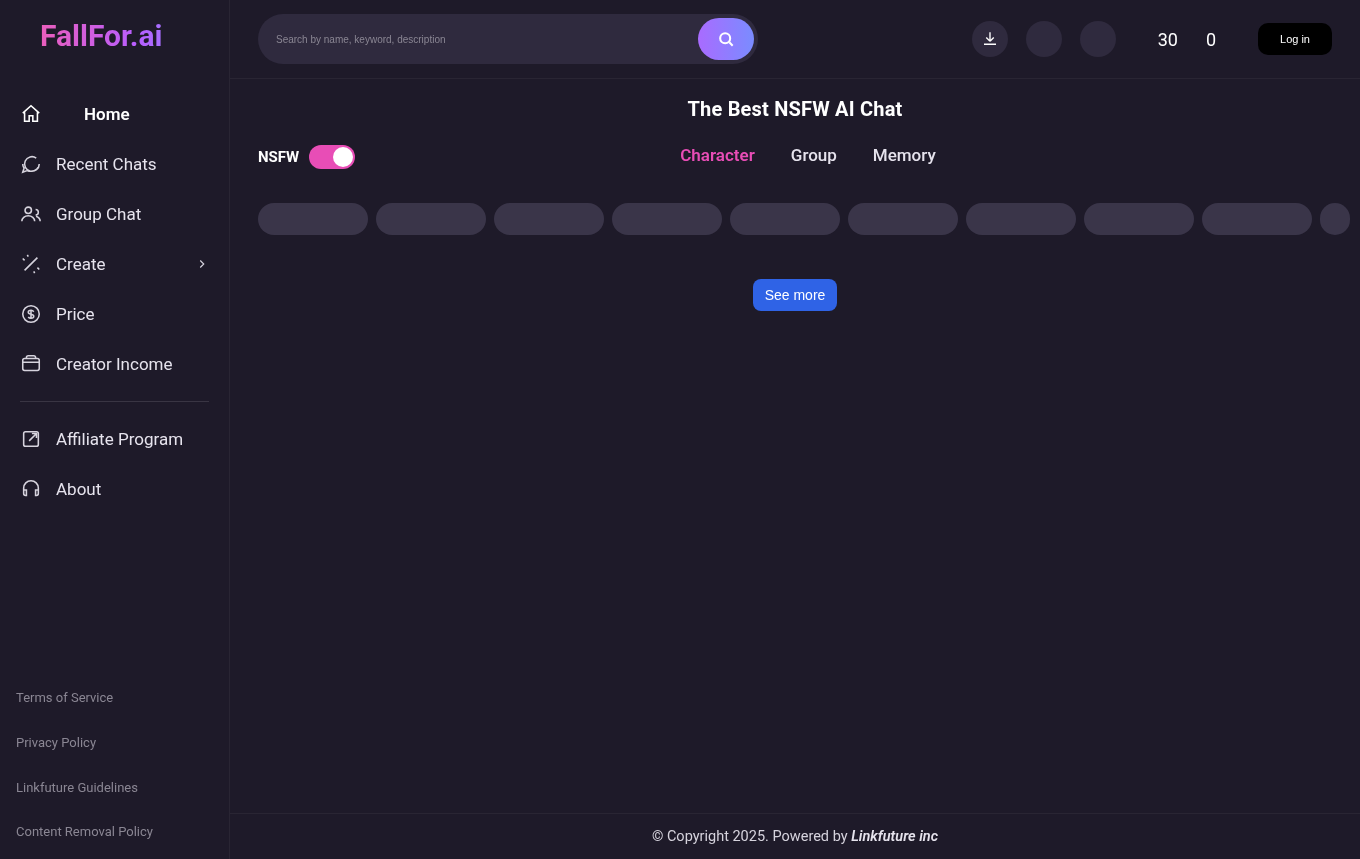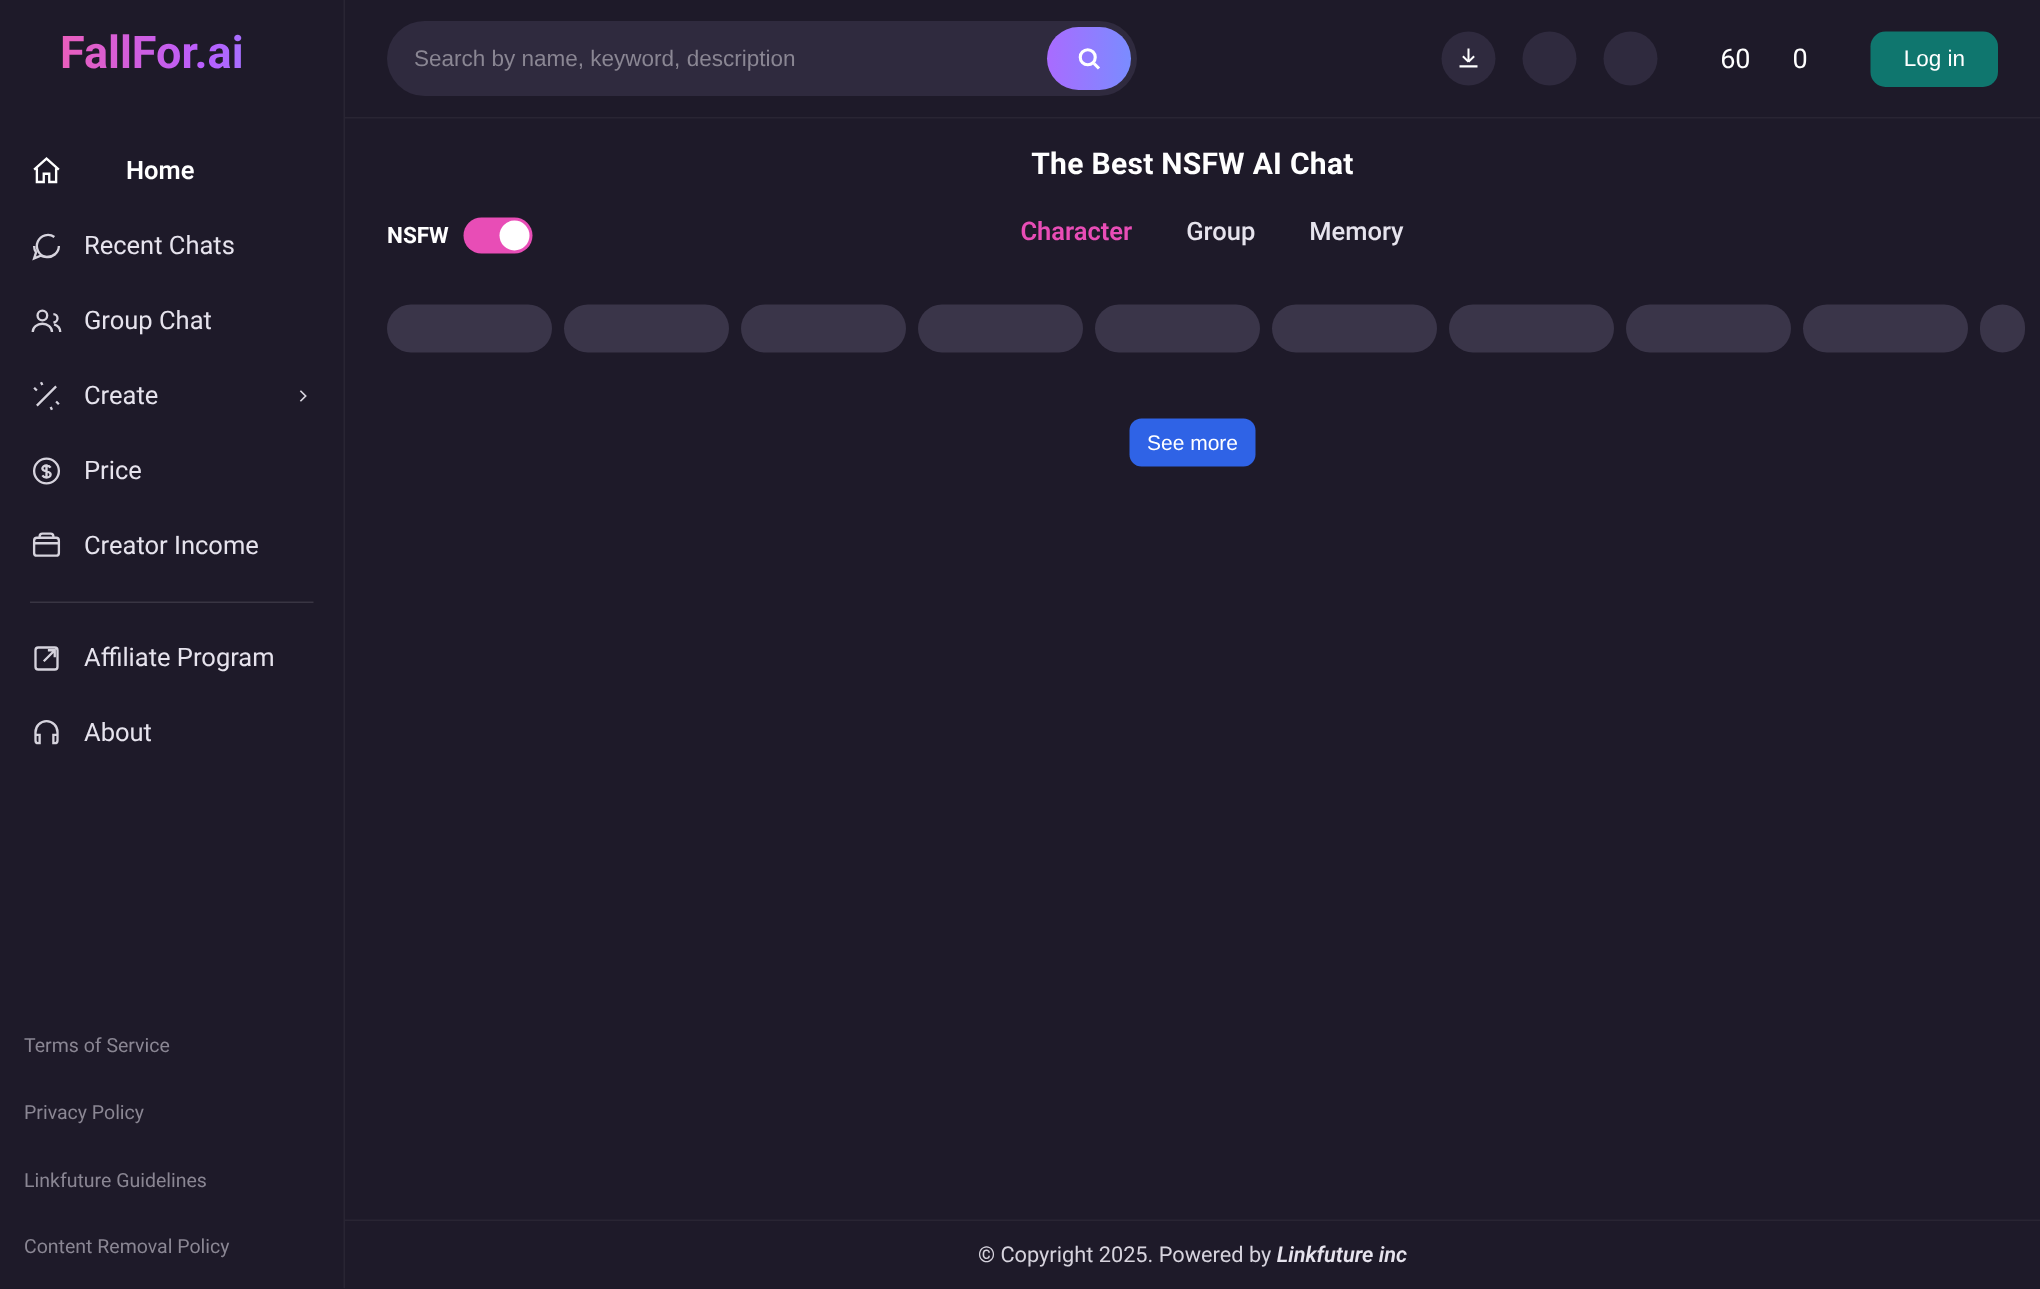--- a/index.html
+++ b/index.html
@@ -108,21 +108,21 @@
       width: 500px;
       height: 50px;
       padding: 4px 4px 4px 18px;
     }
     .search input {
       flex: 1;
       background: transparent;
       border: none;
       outline: none;
       color: #ef4444;
-      font-size: 15px;
+      font-size: 10px;
     }
     .search input::placeholder { color: #8a8693; }
     .search-btn {
       width: 56px;
       height: 42px;
       border-radius: 999px;
       background: linear-gradient(90deg, #a96bff 0%, #7a8cff 100%);
       border: none;
       display: flex;
       align-items: center;
@@ -146,25 +146,25 @@
     .counts {
       display: flex;
       gap: 28px;
       margin-left: 24px;
       font-size: 18px;
       color: #fff;
       align-items: center;
     }
     .login-btn {
       margin-left: 24px;
-      background: #0f766e;
+      background: #000000;
       color: #fff;
       border: none;
       border-radius: 10px;
-      font-size: 15px;
+      font-size: 11px;
       font-weight: 500;
       padding: 10px 22px;
       cursor: pointer;
     }
     .content {
       flex: 1;
       overflow-y: auto;
       padding: 18px 0 0 0;
       display: flex;
       flex-direction: column;
@@ -373,21 +373,21 @@
     </div>
     <div class="topbar-spacer"></div>
     <button class="top-icon-btn">
       <svg viewBox="0 0 24 24" width="18" height="18">
           <path d="M12 3v12m0 0l-5-5m5 5l5-5M4 19h16"></path>
         </svg>
     </button>
     <button class="top-icon-btn"></button>
     <button class="top-icon-btn"></button>
     <div class="counts">
-      <span>60</span>
+      <span>30</span>
       <span>0</span>
     </div>
     <button class="login-btn">Log in</button>
   </div>
 
   <div class="content">
     <h1 class="heading">The Best NSFW AI Chat</h1>
 
     <div class="controls">
       <div class="nsfw">

